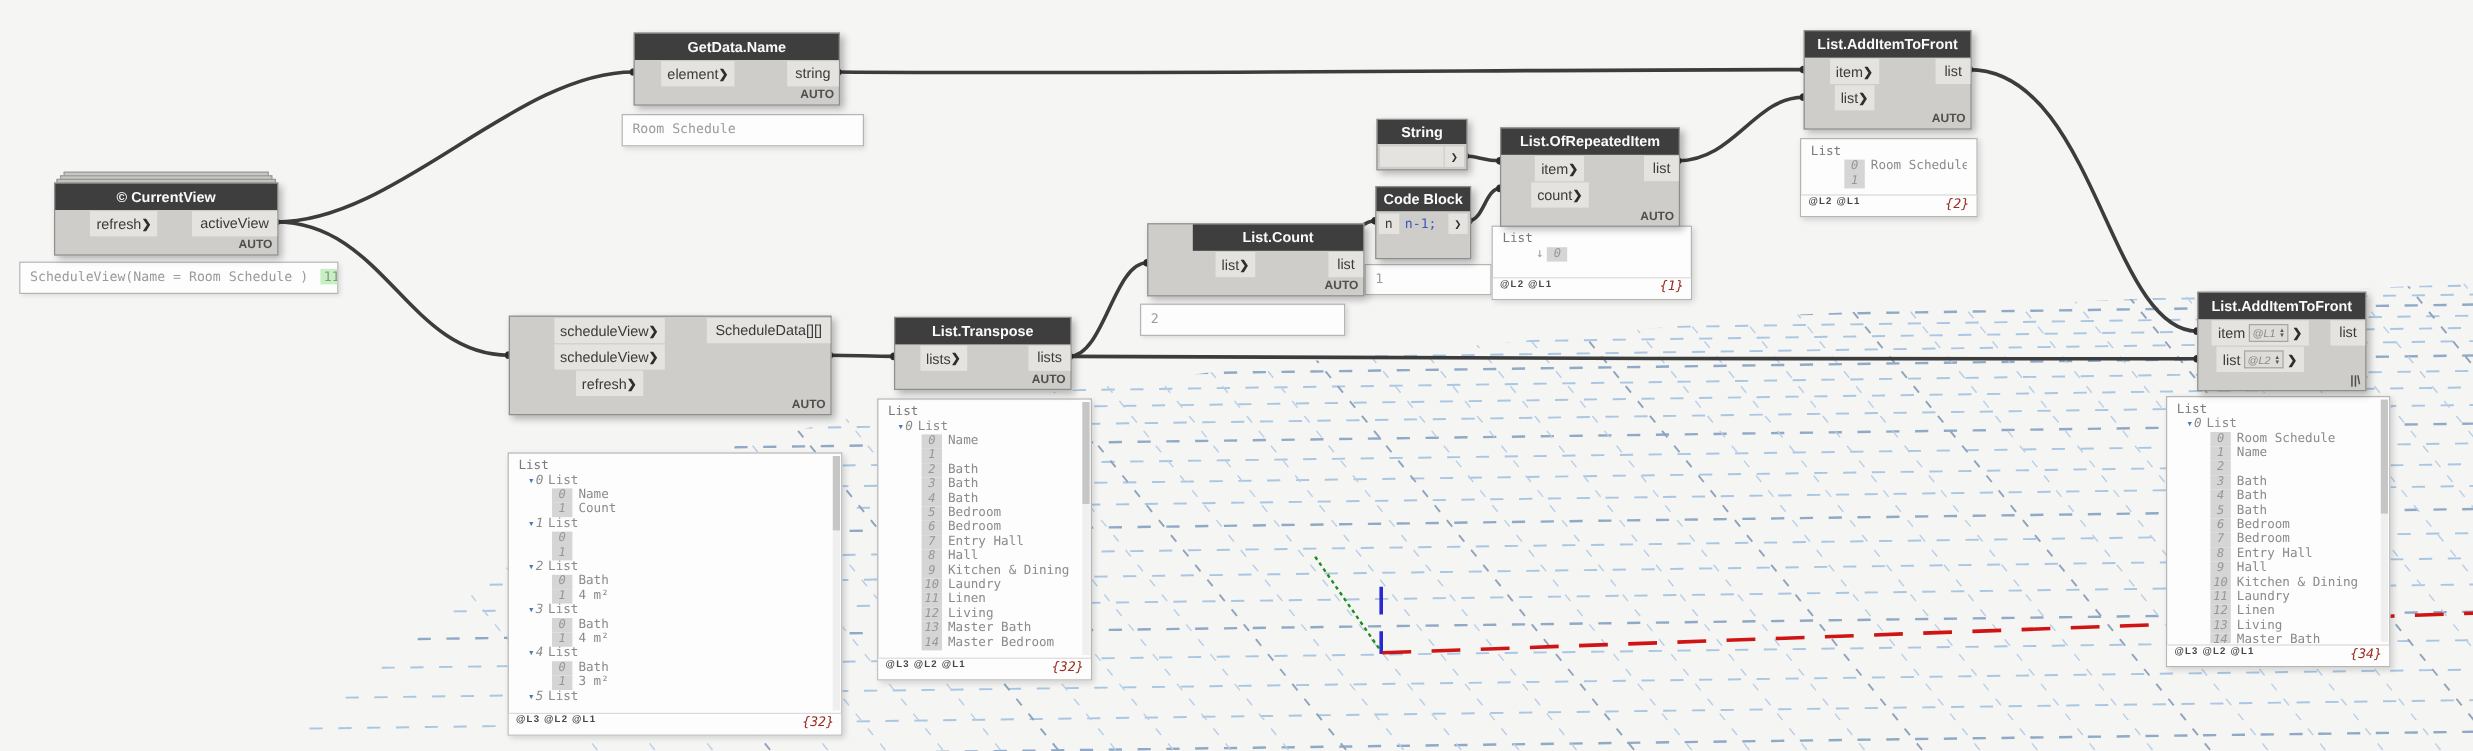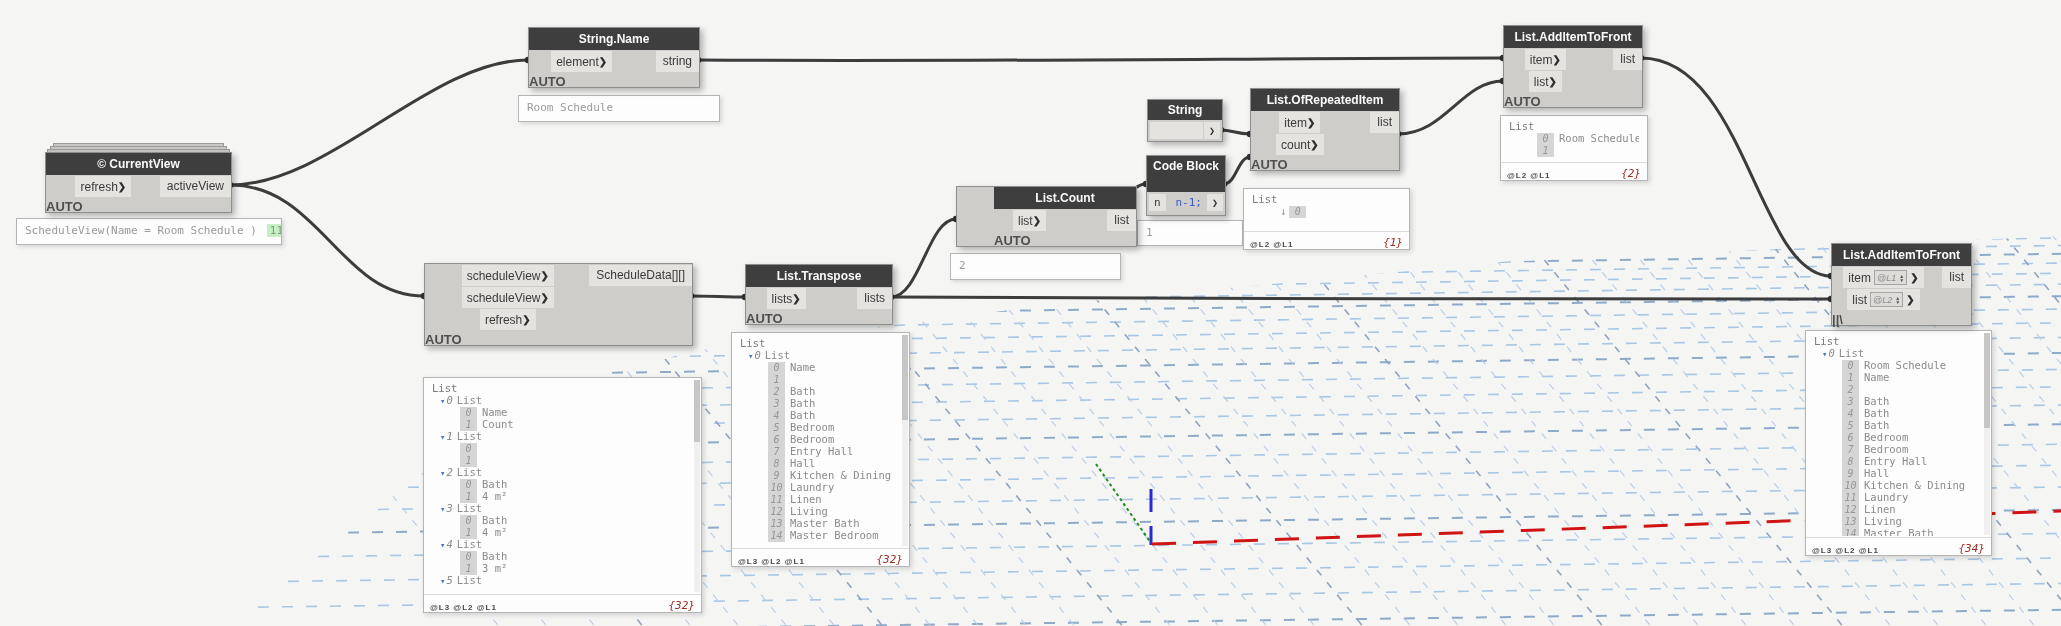--- a/index.html
+++ b/index.html
@@ -7,21 +7,21 @@
   svg.layer{position:absolute;left:0;top:0;}
 
   
   .node{position:absolute;border:1px solid #8e8e8e;background:#cfcdc9;box-shadow:3px 3px 6px rgba(0,0,0,.28);z-index:4;}
   .nhead{background:#3f3e3e;color:#fafafa;font-size:12px;font-weight:bold;text-align:center;height:22px;line-height:22px;white-space:nowrap;overflow:hidden;}
   .nbody{position:relative;padding:1px 0;}
   .inputs{display:flex;flex-direction:column;gap:1px;width:62%;align-items:center;}
   .prow{background:#e5e3e0;height:21px;display:flex;align-items:center;justify-content:space-between;padding:0 5px;font-size:12px;color:#3a3a3a;}
   .arr{font-weight:bold;color:#2e2e2e;font-size:10px;}
   .pout{position:absolute;right:0;top:1px;background:#e5e3e0;height:21px;line-height:21px;padding:0 7px;font-size:12px;color:#3a3a3a;}
-  .nfoot{height:13px;font-size:13px;font-weight:bold;color:#4f4f4f;padding:1px 4px 0 0;}
+  .nfoot{height:13px;text-align:right;font-size:10px;font-weight:bold;color:#4f4f4f;padding:1px 4px 0 0;}
   .stackplate{position:absolute;background:#c9c7c4;border:1px solid #9a9a9a;height:2px;z-index:3;}
   .lvlchip{display:inline-flex;align-items:center;background:#dedcd9;border:1px solid #a5a5a5;font-size:9px;font-style:italic;color:#8a8a8a;padding:0 2px;margin:16px 3px;height:13px;}
   .spin{display:inline-flex;flex-direction:column;line-height:4px;font-size:5px;color:#555;margin-left:3px;}
   .codetxt{color:#3a57c4;font-family:"DejaVu Sans Mono",monospace;font-size:11px;padding:0 4px;}
   .cchip{background:#e5e3e0;height:17px;line-height:17px;padding:0 5px;font-size:11px;color:#3a3a3a;font-family:"DejaVu Sans Mono",monospace;}
 
   
   .sprev{position:absolute;background:#fdfdfd;border:1px solid #b5b5b5;box-shadow:2px 2px 4px rgba(0,0,0,.12);
          font-family:"DejaVu Sans Mono",monospace;font-size:11px;color:#9a9a9a;line-height:24px;padding:0 8px;
          white-space:nowrap;overflow:hidden;z-index:2;}
@@ -31,21 +31,21 @@
   .bubble{position:absolute;background:#fdfdfd;border:1px solid #b5b5b5;box-shadow:2px 2px 5px rgba(0,0,0,.15);z-index:2;}
   .brows{position:absolute;left:0;right:8px;top:4px;bottom:19px;overflow:hidden;padding-left:6px;}
   .lrow{height:12px;line-height:12px;font-size:10.5px;color:#8b8b8b;font-family:"DejaVu Sans Mono",monospace;white-space:nowrap;}
   .lrow.root{padding-left:2px;color:#7a7a7a;}
   .lrow.sub{padding-left:10px;}
   .lrow.item{padding-left:30px;}
   .chip{display:inline-block;min-width:13px;text-align:center;background:#d5d5d5;color:#979797;font-style:italic;margin-right:5px;padding:0 2px;font-size:10px;}
   .subidx{font-style:italic;color:#8a8a8a;margin-right:4px;}
   .exp{color:#4a7ab5;font-size:9px;margin-right:1px;}
   .pre{color:#9a9a9a;margin-right:3px;}
-  .bfoot{position:absolute;left:0;right:0;bottom:0;height:17px;border-top:1px solid #dadada;display:flex;justify-content:space-between;align-items:flex-end;padding:0 6px;background:#fdfdfd;}
+  .bfoot{position:absolute;left:0;right:0;bottom:0;height:17px;border-top:1px solid #dadada;display:flex;justify-content:space-between;align-items:flex-start;padding:0 6px;background:#fdfdfd;}
   .levels{font-size:8px;font-weight:bold;color:#474747;letter-spacing:1px;}
   .bcount{font-style:italic;color:#9c2c21;font-size:11px;font-family:"DejaVu Sans Mono",monospace;}
   .vscroll{position:absolute;right:1px;top:2px;bottom:20px;width:6px;background:#efefef;}
   .thumb{width:6px;background:#c6c6c6;}
 </style>
 </head>
 <body>
 
 <div class="stage">
 
@@ -312,21 +312,21 @@
           <span>refresh</span>
           <span class="arr">❯</span>
         </div>
       </div>
       <div class="pout">activeView</div>
     </div>
     <div class="nfoot">AUTO</div>
   </div>
 
   <div class="node" style="left:528px;top:27px;width:170px;">
-    <div class="nhead">String.Name</div>
+    <div class="nhead">GetData.Name</div>
     <div class="nbody">
       <div class="inputs">
         <div class="prow">
           <span>element</span>
           <span class="arr">❯</span>
         </div>
       </div>
       <div class="pout">string</div>
     </div>
     <div class="nfoot">AUTO</div>
@@ -383,29 +383,29 @@
 
   <div class="node" style="left:1147px;top:99px;width:74px;">
     <div class="nhead" style="height:20px;line-height:20px;">String</div>
     <div class="nbody" style="display:flex;gap:1px;padding:2px;">
       <div class="cchip" style="flex:1"></div>
       <div class="cchip"><span class="arr">❯</span></div>
     </div>
   </div>
 
   <div class="node" style="left:1146px;top:155px;width:78px;height:59px;">
-    <div class="nhead" style="height:36px;line-height:20px;">Code Block</div>
+    <div class="nhead" style="height:20px;line-height:20px;">Code Block</div>
     <div class="nbody" style="display:flex;gap:1px;padding:2px;align-items:flex-start;">
       <div class="cchip">n</div>
-      <div class="codetxt" style="flex:1;line-height:17px;text-align:right;">n-1;</div>
+      <div class="codetxt" style="flex:1;line-height:17px;">n-1;</div>
       <div class="cchip"><span class="arr">❯</span></div>
     </div>
   </div>
 
-  <div class="node" style="left:1250px;top:88px;width:148px;">
+  <div class="node" style="left:1250px;top:106px;width:148px;">
     <div class="nhead">List.OfRepeatedItem</div>
     <div class="nbody">
       <div class="inputs" style="width:66%">
         <div class="prow">
           <span>item</span>
           <span class="arr">❯</span>
         </div>
         <div class="prow">
           <span>count</span>
           <span class="arr">❯</span>

